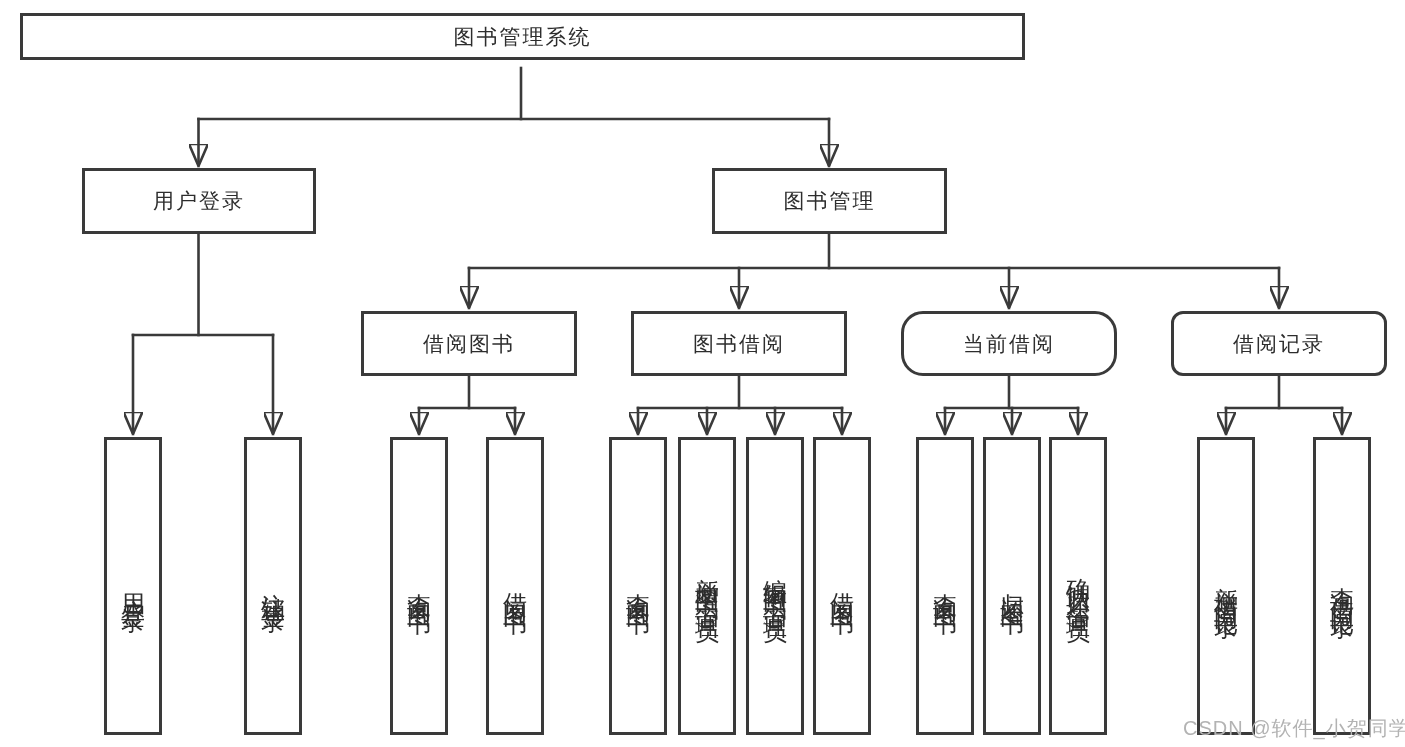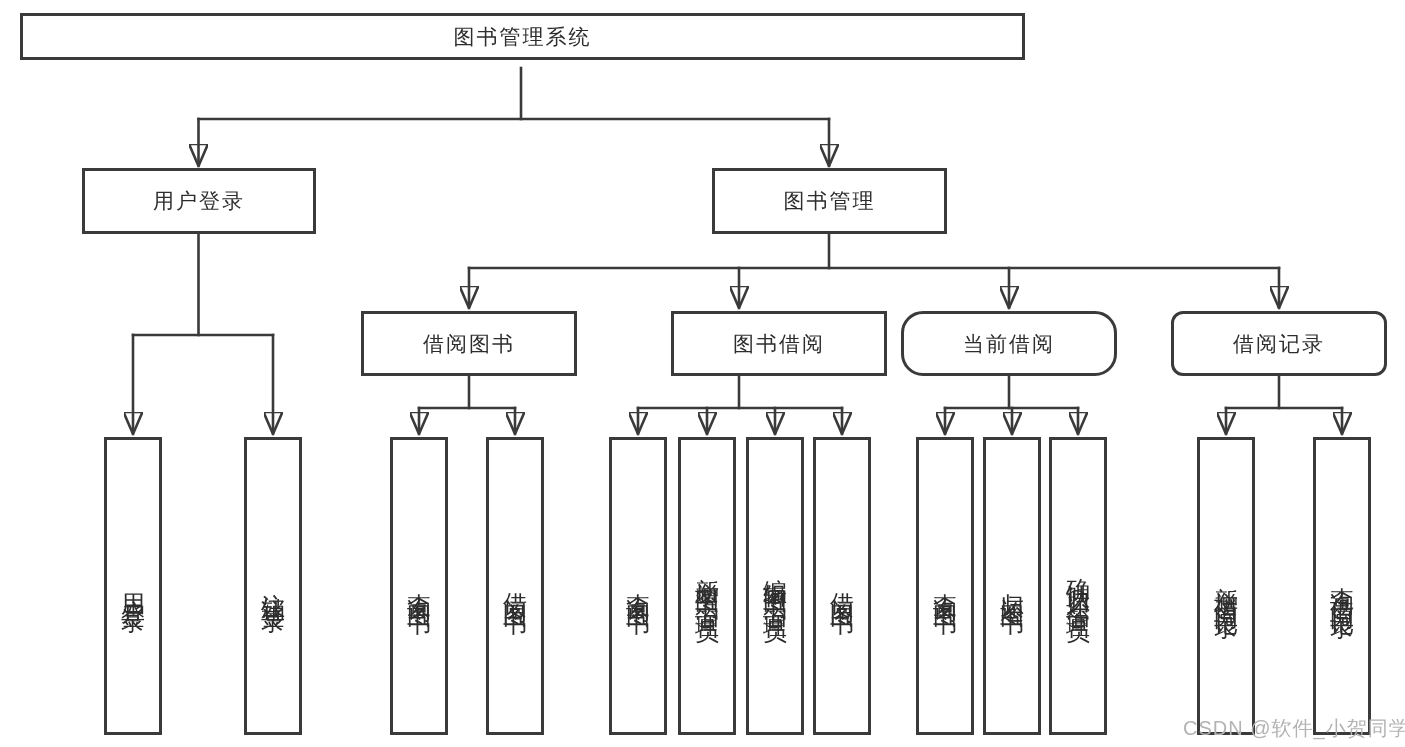--- a/index.html
+++ b/index.html
@@ -27,21 +27,21 @@
     display: flex;
     align-items: center;
     justify-content: center;
     z-index: 1;
   }
   .hlabel { font-size: 21px; letter-spacing: 2px; white-space: nowrap; }
   .root-box   { left: 20px;  top: 13px;  width: 1005px; height: 47px; }
   .lv2-a      { left: 82px;  top: 168px; width: 234px;  height: 66px; }
   .lv2-b      { left: 712px; top: 168px; width: 235px;  height: 66px; }
   .lv3        { top: 311px;  width: 216px; height: 65px; }
-  .lv3-0 { left: 361px; }  .lv3-1 { left: 631px; margin-left: 40px; }
+  .lv3-0 { left: 361px; }  .lv3-1 { left: 631px; }
   .lv3-2 { left: 901px; border-radius: 22px; }  .lv3-3 { left: 1171px; border-radius: 12px; }
   .leaf {
     top: 437px; width: 58px; height: 298px;
     writing-mode: vertical-rl;
     text-orientation: mixed;
     font-size: 24px;
     letter-spacing: 6px;
     line-height: 1;
   }
   .lf-0  { left: 104px; }  .lf-1  { left: 244px; }

